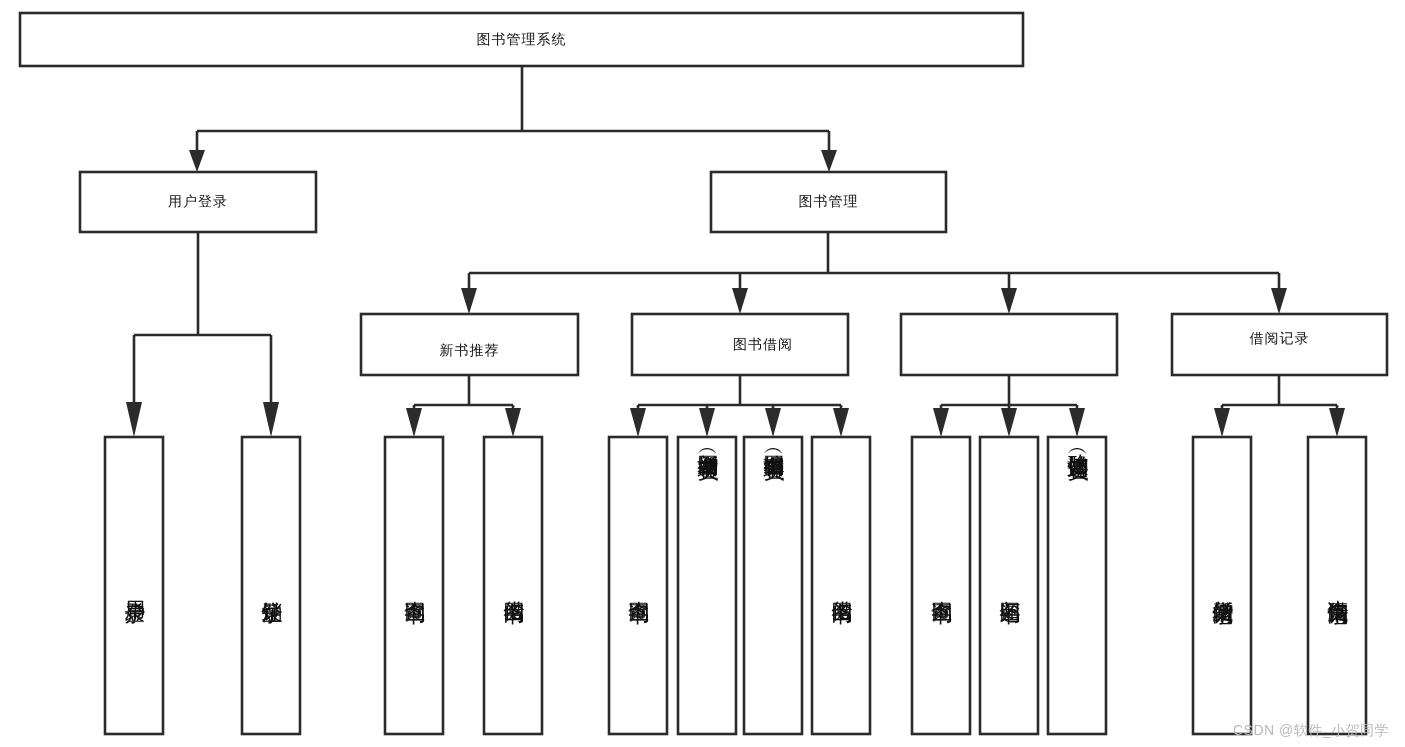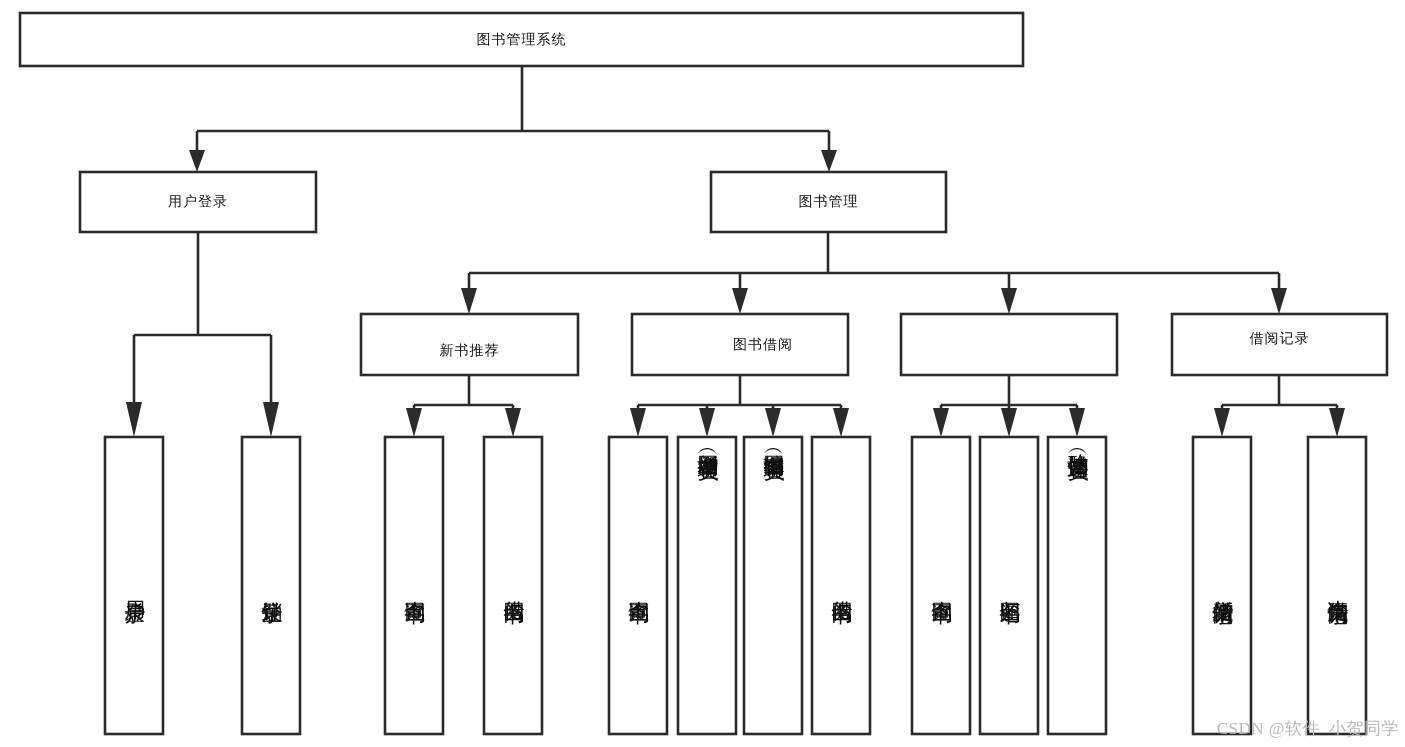--- a/index.html
+++ b/index.html
@@ -68,24 +68,24 @@
   }
   .h-text {
     font-family: "DejaVu Sans", "Liberation Sans", sans-serif;
     font-size: 14px;
     color: #111111;
     white-space: nowrap;
     letter-spacing: 1px;
   }
   #watermark {
     position: absolute;
-    right: 6px;
+    right: 16px;
     bottom: 7px;
-    font-family: Liberation Serif, serif;
-    font-size: 17px;
+    font-family: Liberation Sans, sans-serif;
+    font-size: 14px;
     color: #b9b9b9;
     white-space: nowrap;
     letter-spacing: 0.5px;
   }
 </style>
 </head>
 <body>
 
 <div id="diagram-root">
 

